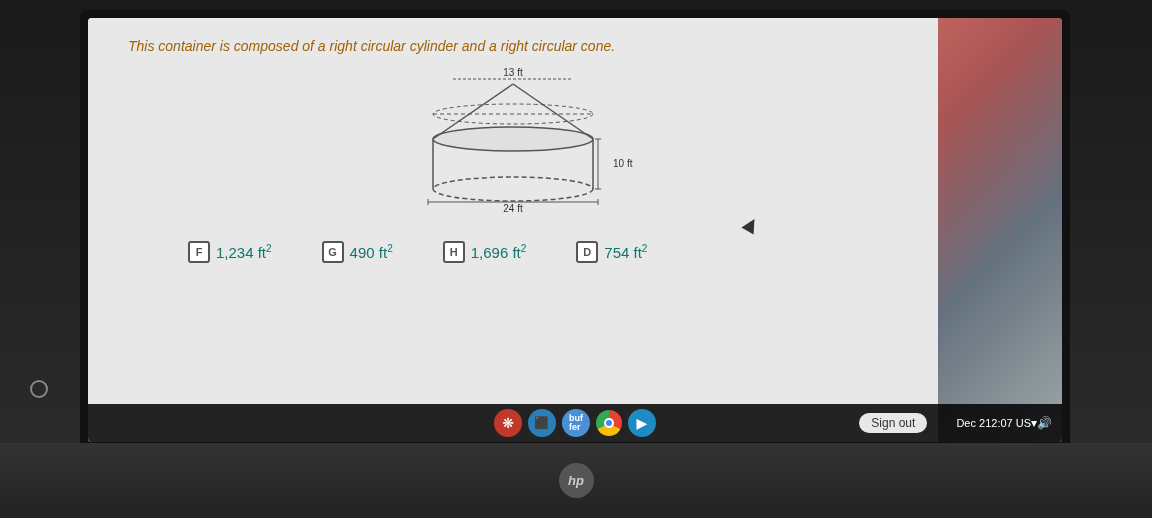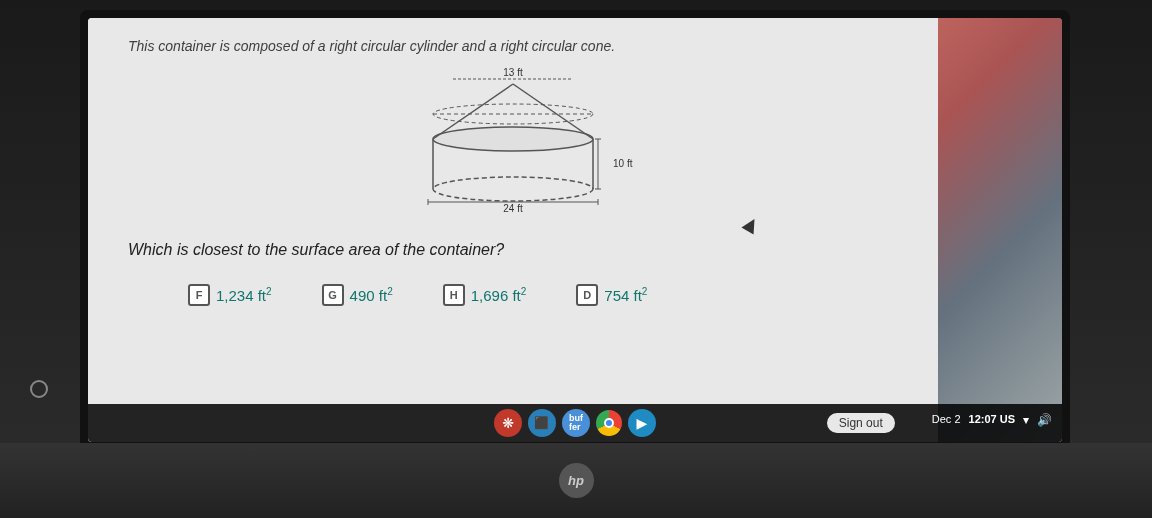--- a/index.html
+++ b/index.html
@@ -60,21 +60,21 @@
       top: 0; left: 0;
       width: 850px;
       height: 100%;
       background: #e8e8e8;
       padding: 20px 40px;
     }
 
     
     .question-header {
       font-size: 14px;
-      color: #404040;
+      color: #a16207;
       margin-bottom: 10px;
       font-style: italic;
     }
 
     
     .diagram-container {
       display: flex;
       justify-content: center;
       margin: 5px 0 27px 0;
     }
@@ -163,22 +163,21 @@
       justify-content: center;
       cursor: pointer;
       font-size: 14px;
     }
 
     .taskbar-icon-red { background: #c0392b; }
     .taskbar-icon-blue { background: #2980b9; color: white; font-size: 10px; }
 
     .taskbar-right {
       display: flex;
-      align-items: flex-start;
-      gap: 8px;
+      align-items: center;
       margin-left: auto;
     }
 
     .sign-out-btn {
       background: #e8e8e8;
       color: #333;
       border: none;
       border-radius: 15px;
       padding: 3px 12px;
       font-size: 12px;
@@ -187,21 +186,20 @@
 
     .taskbar-time {
       color: white;
       font-size: 11px;
       margin-left: 29px;
     }
 
     .taskbar-status {
       color: white;
       font-size: 11px;
-      font-weight: bold;
     }
 
     
     .keyboard-area {
       position: absolute;
       bottom: 0;
       left: 0;
       width: 1152px;
       height: 75px;
       background: linear-gradient(180deg, #333 0%, #222 100%);
@@ -309,21 +307,20 @@
             <line x1="222" y1="125" x2="228" y2="125" stroke="#555" stroke-width="1"></line>
             <text x="240" y="103" font-size="10" fill="#333">10 ft</text>
 
             <line x1="55" y1="138" x2="225" y2="138" stroke="#555" stroke-width="1"></line>
             <line x1="55" y1="135" x2="55" y2="141" stroke="#555" stroke-width="1"></line>
             <line x1="225" y1="135" x2="225" y2="141" stroke="#555" stroke-width="1"></line>
             <text x="140" y="148" text-anchor="middle" font-size="10" fill="#333">24 ft</text>
           </svg>
         </div>
 
-        <p class="question-text">Which is closest to the surface area of the container?</p>
 
         <div class="answer-choices">
 
           <div class="answer-option">
             <div class="answer-circle">F</div>
             <span class="answer-label">
               1,234 ft<sup>2</sup>
             </span>
           </div>
 

